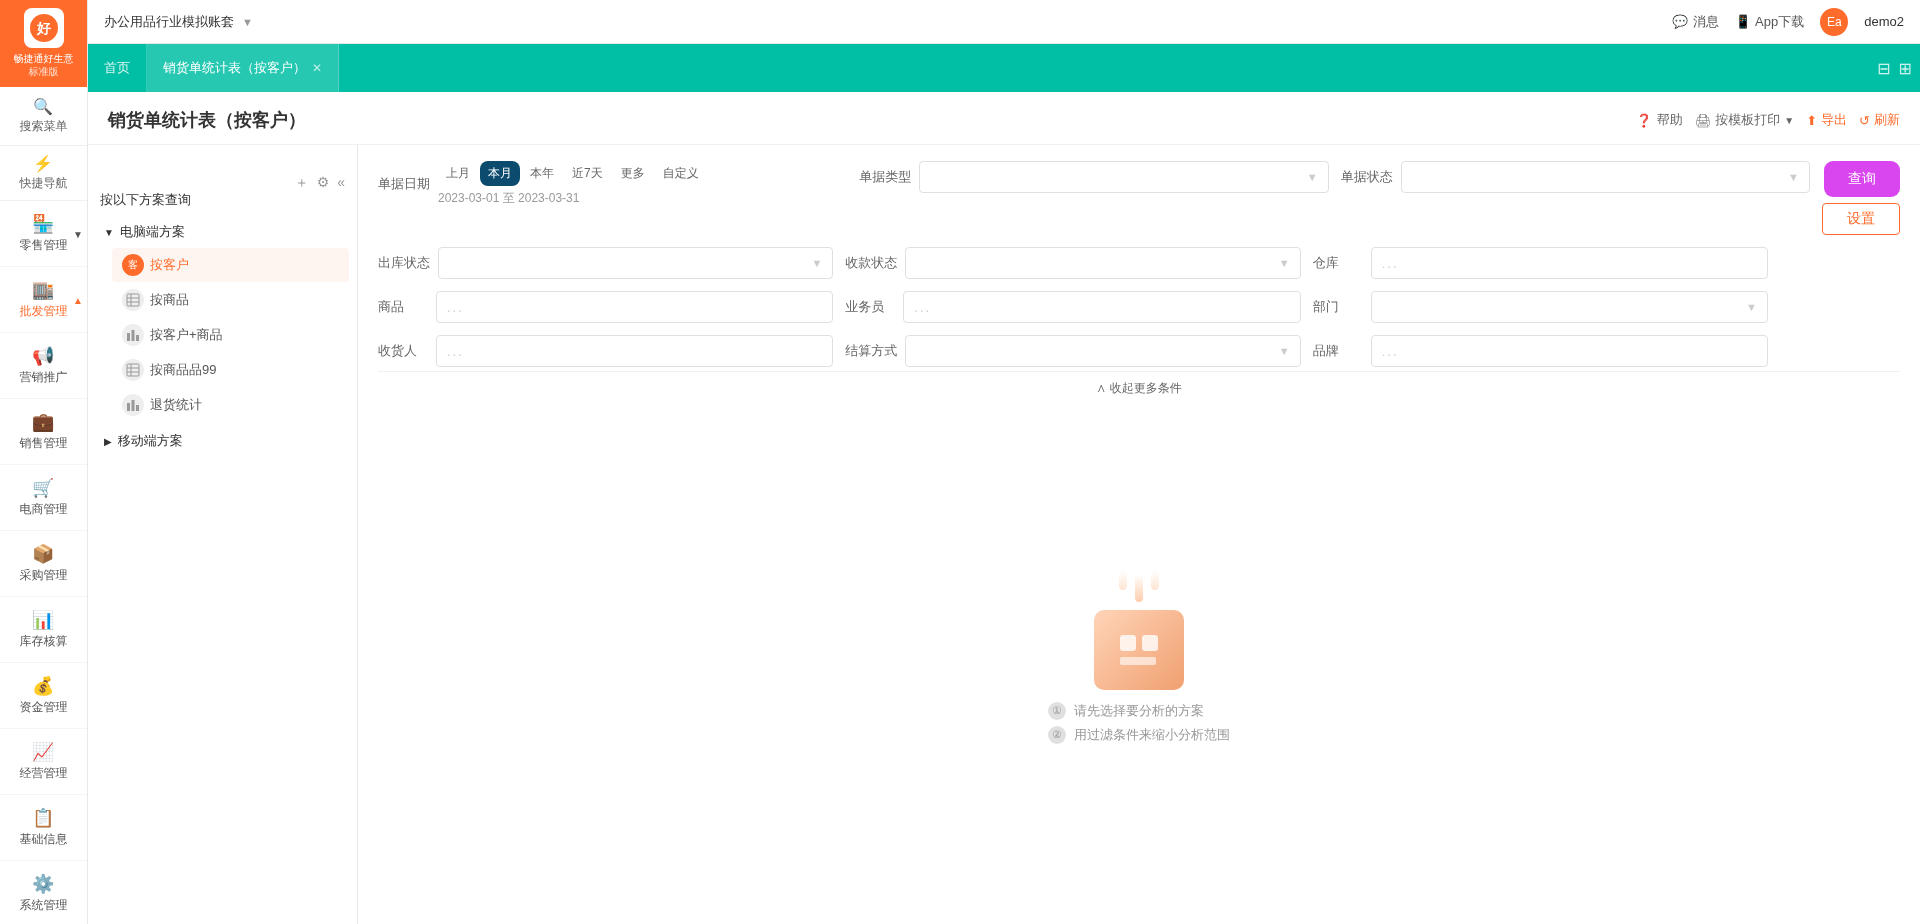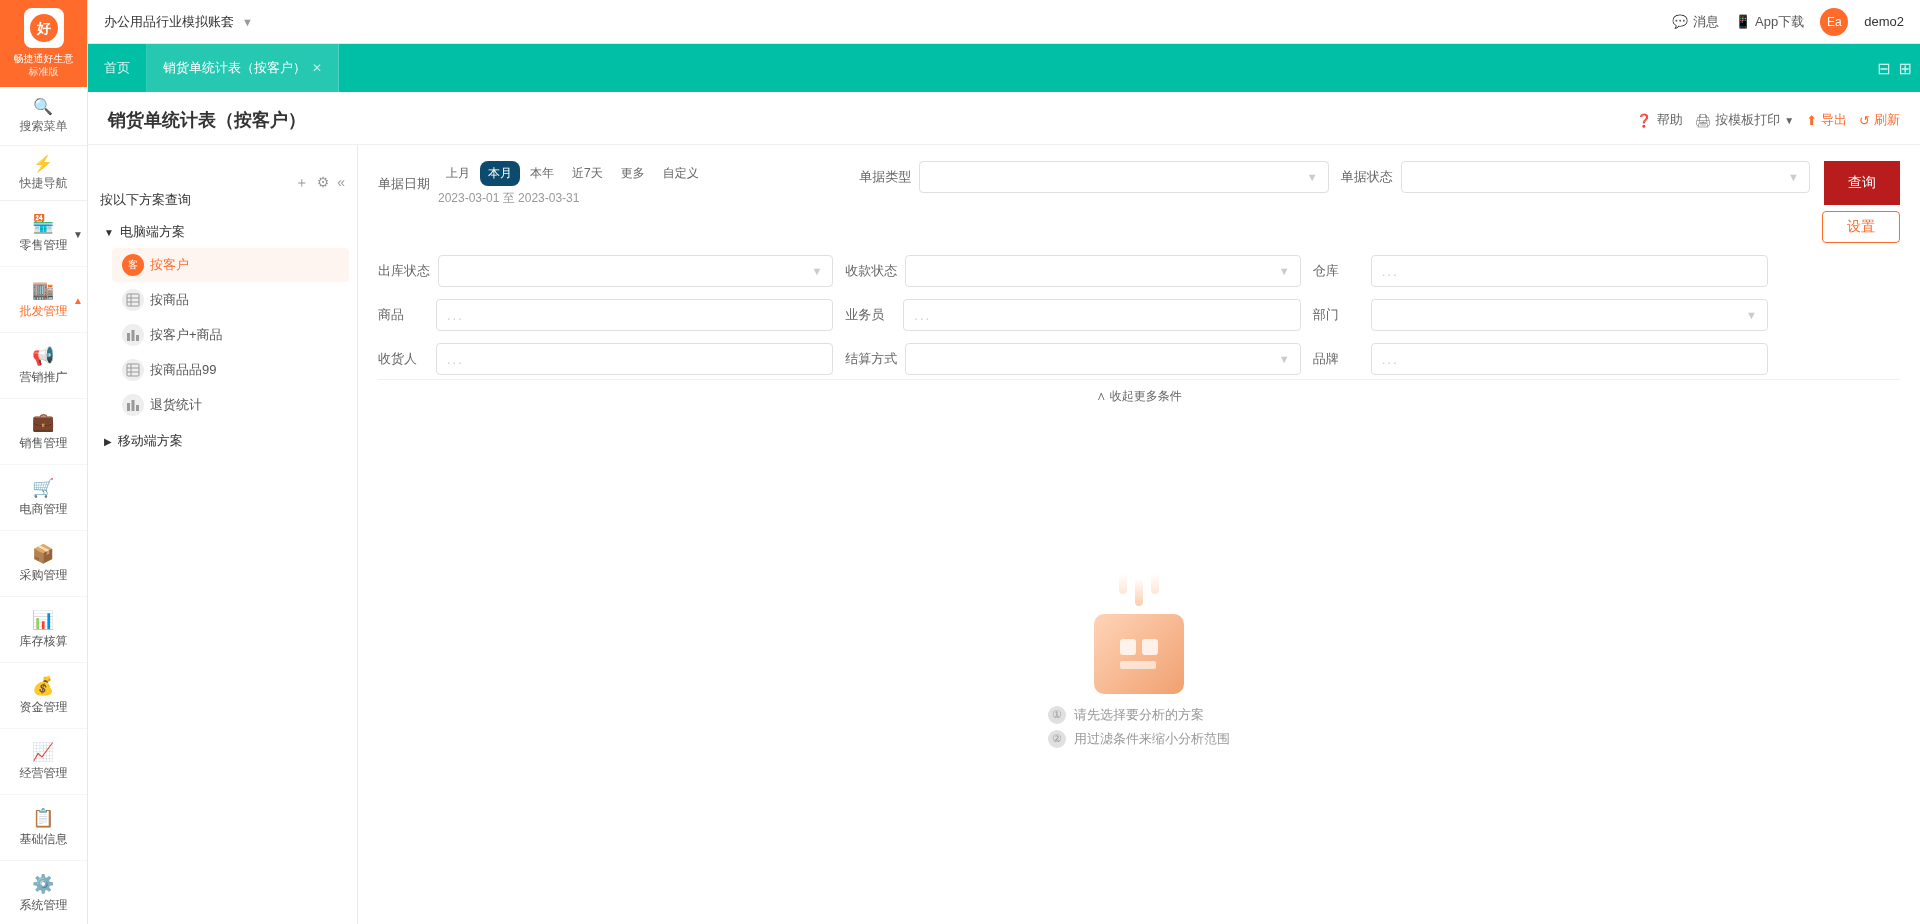--- a/index.html
+++ b/index.html
@@ -224,28 +224,28 @@
     .filter-area {
       background: #fff;
     }
     .date-btn {
       padding: 4px 8px; border-radius: 4px; cursor: pointer; font-size: 12px;
       color: #666; border: none; background: transparent; text-align: right;
     }
     .date-btn.active { background: #0c4a6e; color: #fff; border-radius: 8px; }
 
     .query-btn {
-      background: #b91c1c;
+      background: #d946ef;
       color: #fff;
       border: none;
-      border-radius: 0;
+      border-radius: 9px;
       padding: 8px 24px;
       font-size: 14px;
       cursor: pointer;
-      height: 44px;
+      height: 36px;
       white-space: nowrap;
     }
 
     .settings-btn {
       background: #fff;
       color: #ff6b2b;
       border: 1px solid #ff6b2b;
       border-radius: 4px;
       padding: 6px 24px;
       font-size: 14px;

